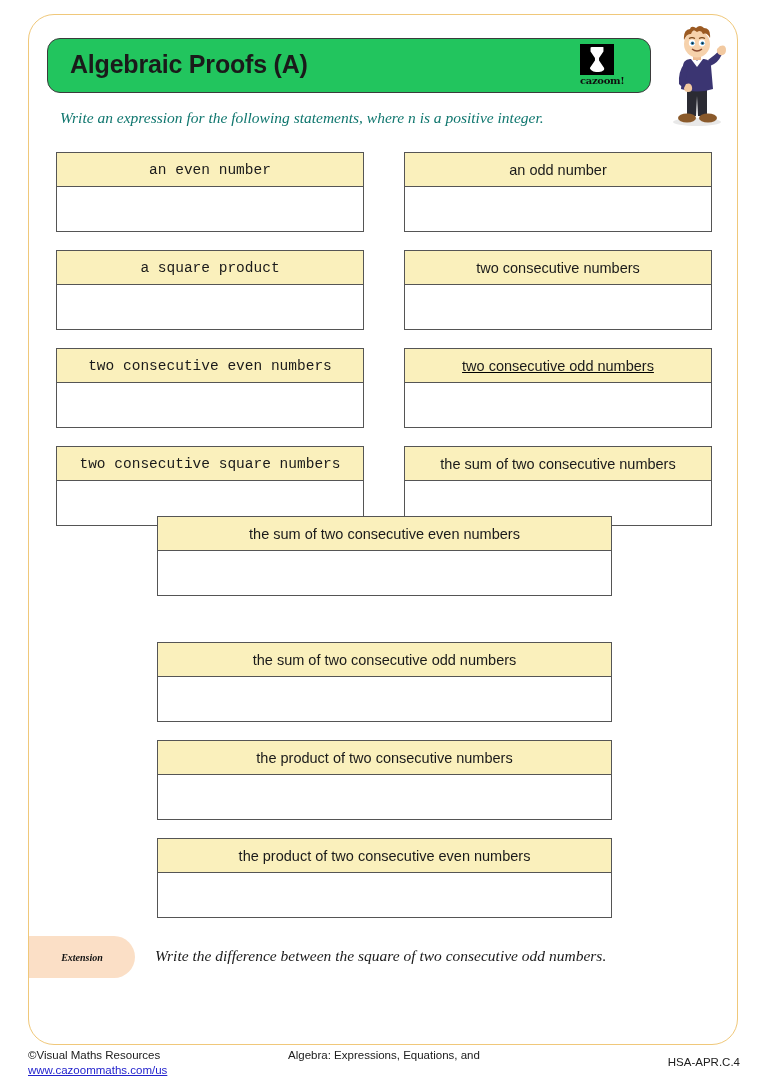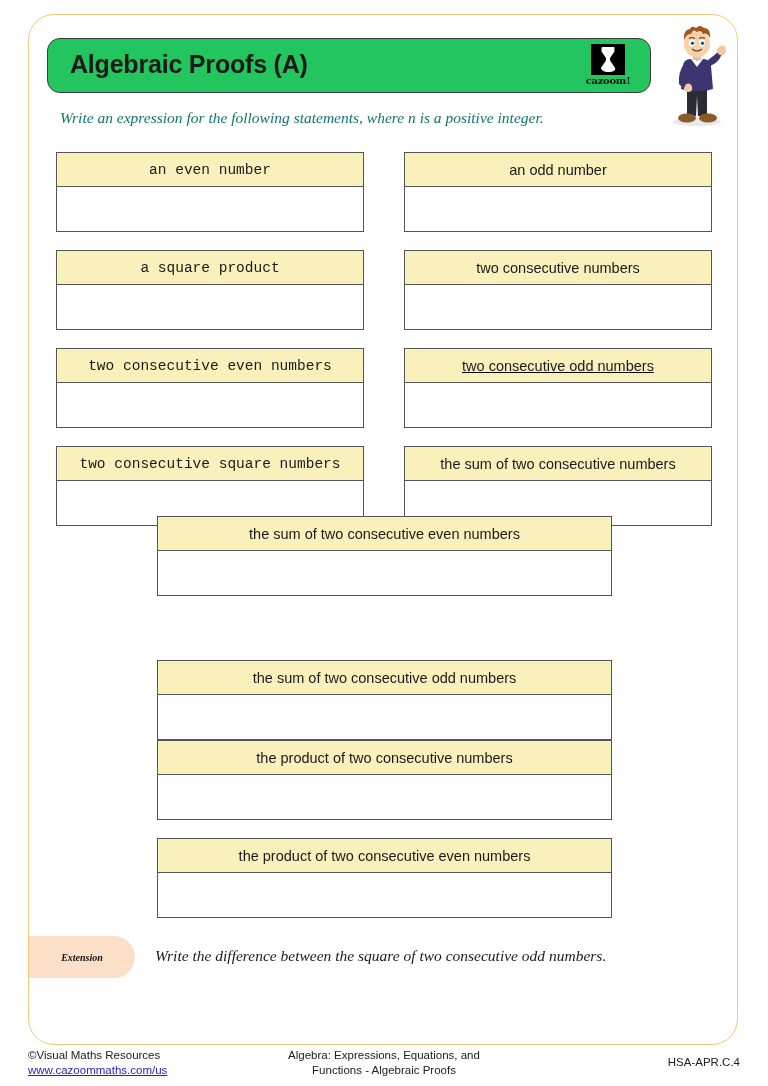--- a/index.html
+++ b/index.html
@@ -47,21 +47,21 @@
   }
 
   .cazoom-logo {
     position: absolute;
     right: 14px;
     top: 5px;
     width: 56px;
     height: 46px;
     display: flex;
     flex-direction: column;
-    align-items: center;
+    align-items: flex-start;
     justify-content: flex-start;
   }
   .cazoom-mark {
     width: 34px;
     height: 31px;
     background: #000000;
     display: flex;
     align-items: center;
     justify-content: center;
   }
@@ -253,21 +253,21 @@
       <div class="qans"></div>
     </div>
     <div class="qbox col-right" style="top: 446px;">
       <div class="qhead">the sum of two consecutive numbers</div>
       <div class="qans"></div>
     </div>
     <div class="qbox col-wide" style="top: 516px;">
       <div class="qhead">the sum of two consecutive even numbers</div>
       <div class="qans"></div>
     </div>
-    <div class="qbox col-wide" style="top: 660px;">
+    <div class="qbox col-wide" style="top: 642px;">
       <div class="qhead">the sum of two consecutive odd numbers</div>
       <div class="qans"></div>
     </div>
     <div class="qbox col-wide" style="top: 740px;">
       <div class="qhead">the product of two consecutive numbers</div>
       <div class="qans"></div>
     </div>
     <div class="qbox col-wide" style="top: 838px;">
       <div class="qhead">the product of two consecutive even numbers</div>
       <div class="qans"></div>
@@ -279,16 +279,15 @@
 </div>
 <div class="ext-text">Write the difference between the square of two consecutive odd numbers.</div>
 
 <div class="footer">
   <div class="f-left">
     <span>©Visual Maths Resources</span>
     <a class="f-link" href="#">www.cazoommaths.com/us</a>
   </div>
   <div class="f-center">
     <div>Algebra: Expressions, Equations, and</div>
-    <div>Functions - Algebraic Proofs</div>
   </div>
   <div class="f-right">HSA-APR.C.4</div>
 </div>
 
 </body></html>

